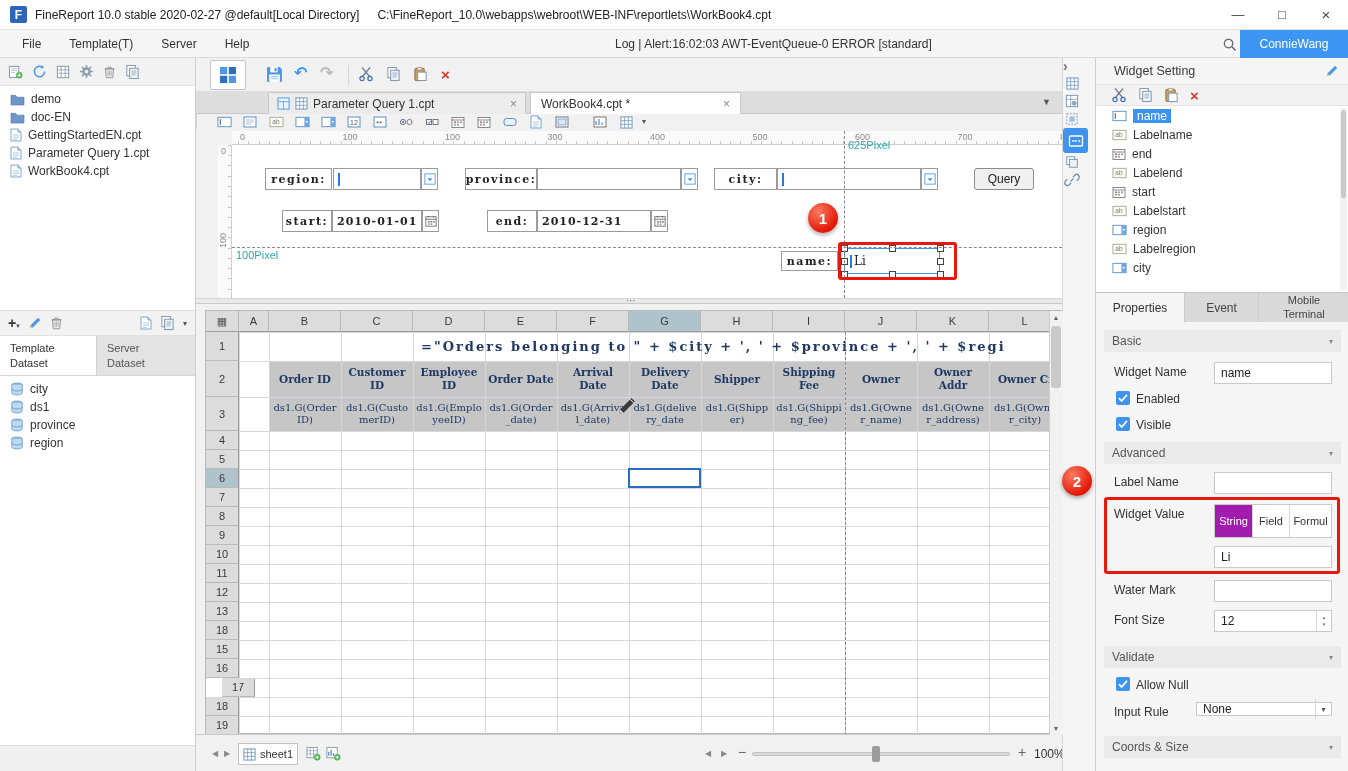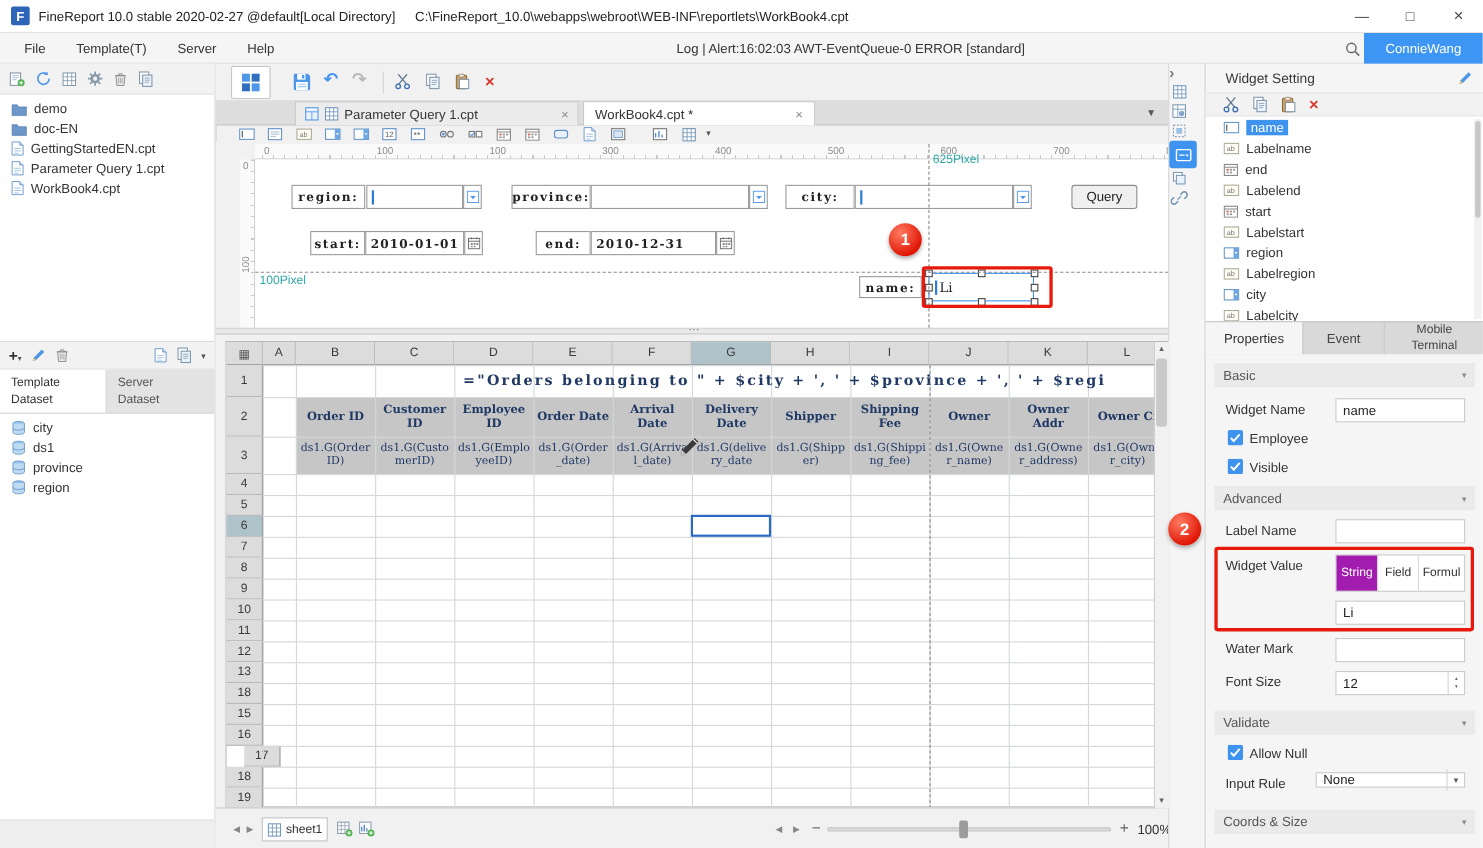--- a/index.html
+++ b/index.html
@@ -850,29 +850,20 @@
         <div class="row" style="top: 152px;">
           <span class="icon">
             <svg width="15" height="12" viewBox="0 0 16 12">
               <rect x="1" y="1" width="14" height="10" fill="#fff" stroke="#5E8FC7"></rect>
               <rect x="10" y="1" width="5" height="10" fill="#6FA8E0"></rect>
               <path d="M11 5l1.5 2L14 5z" fill="#fff"></path>
             </svg>
           </span>
           <span>city</span>
         </div>
-        <div class="row" style="top: 171px;">
-          <span class="icon">
-            <svg width="15" height="12" viewBox="0 0 16 12">
-              <rect x="1" y="1" width="14" height="10" fill="#FDFDF4" stroke="#A8A890"></rect>
-              <text x="3.5" y="8.5" font-size="7" fill="#777">ab</text>
-            </svg>
-          </span>
-          <span>Labelcity</span>
-        </div>
       </div>
     <div class="abs" style="left:244px;top:50px;width:7px;height:182px;background:#F2F2F2"></div>
     <div class="abs" style="left:245px;top:52px;width:5px;height:88px;background:#C8C8C8;border-radius:3px"></div>
 
     <div class="abs" style="left:0;top:234px;width:253px;height:30px;background:#D9D9D9;border-top:1px solid #C5C5C5;display:flex">
       <div style="width:88px;background:#F5F5F5;display:flex;align-items:center;justify-content:center">Properties</div>
       <div style="width:75px;display:flex;align-items:center;justify-content:center;border-left:1px solid #C9C9C9;border-right:1px solid #C9C9C9;color:#444">Event</div>
       <div style="flex:1;display:flex;align-items:center;justify-content:center;text-align:center;font-size:11px;line-height:1.25;padding:0 10px;color:#444">Mobile Terminal</div>
     </div>
 
@@ -883,21 +874,21 @@
     <span class="flabel" style="top:307px">Widget Name</span>
     <div class="finput" style="left:118px;top:304px;width:118px;height:22px">
         <span>name</span>
       </div>
     <span class="icon abs" style="left:20px;top:333px">
         <svg width="14" height="14" viewBox="0 0 14 14">
           <rect width="14" height="14" rx="2" fill="#3D93EE"></rect>
           <path d="M3 7.2l2.6 2.8L11 3.8" stroke="#fff" stroke-width="1.8" fill="none"></path>
         </svg>
       </span>
-    <span class="flabel" style="left:40px;top:334px">Employee</span>
+    <span class="flabel" style="left:40px;top:334px">Enabled</span>
     <span class="icon abs" style="left:20px;top:359px">
         <svg width="14" height="14" viewBox="0 0 14 14">
           <rect width="14" height="14" rx="2" fill="#3D93EE"></rect>
           <path d="M3 7.2l2.6 2.8L11 3.8" stroke="#fff" stroke-width="1.8" fill="none"></path>
         </svg>
       </span>
     <span class="flabel" style="left:40px;top:360px">Visible</span>
 
     <div class="secbar" style="top:384px">
         <span>Advanced</span>

